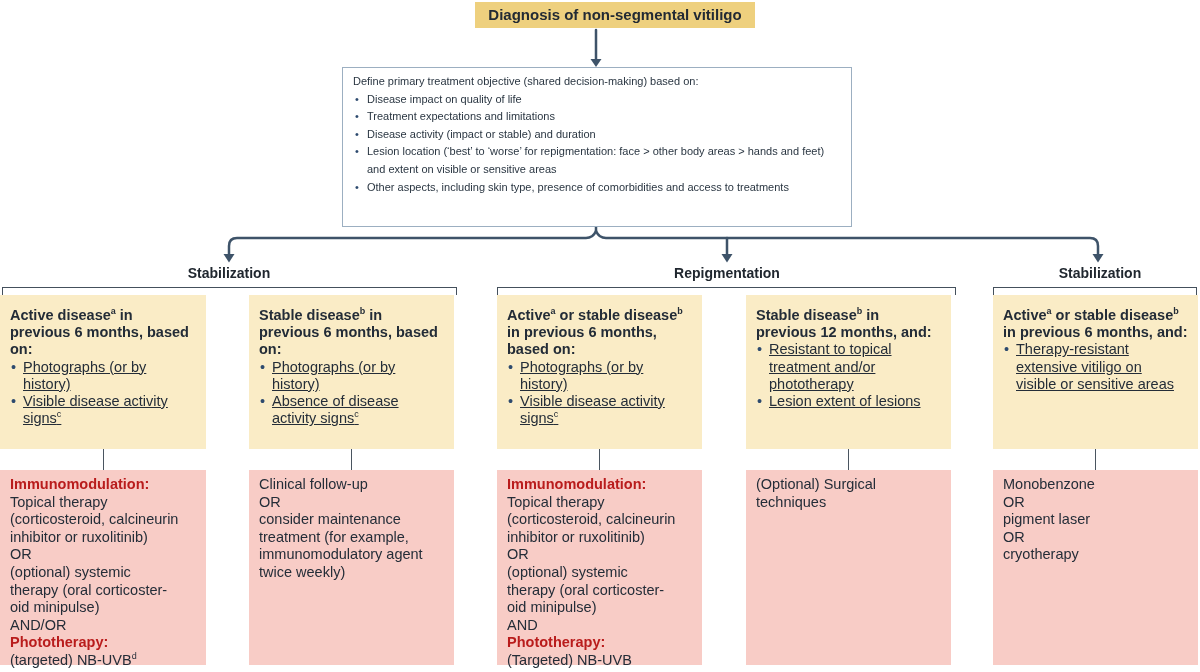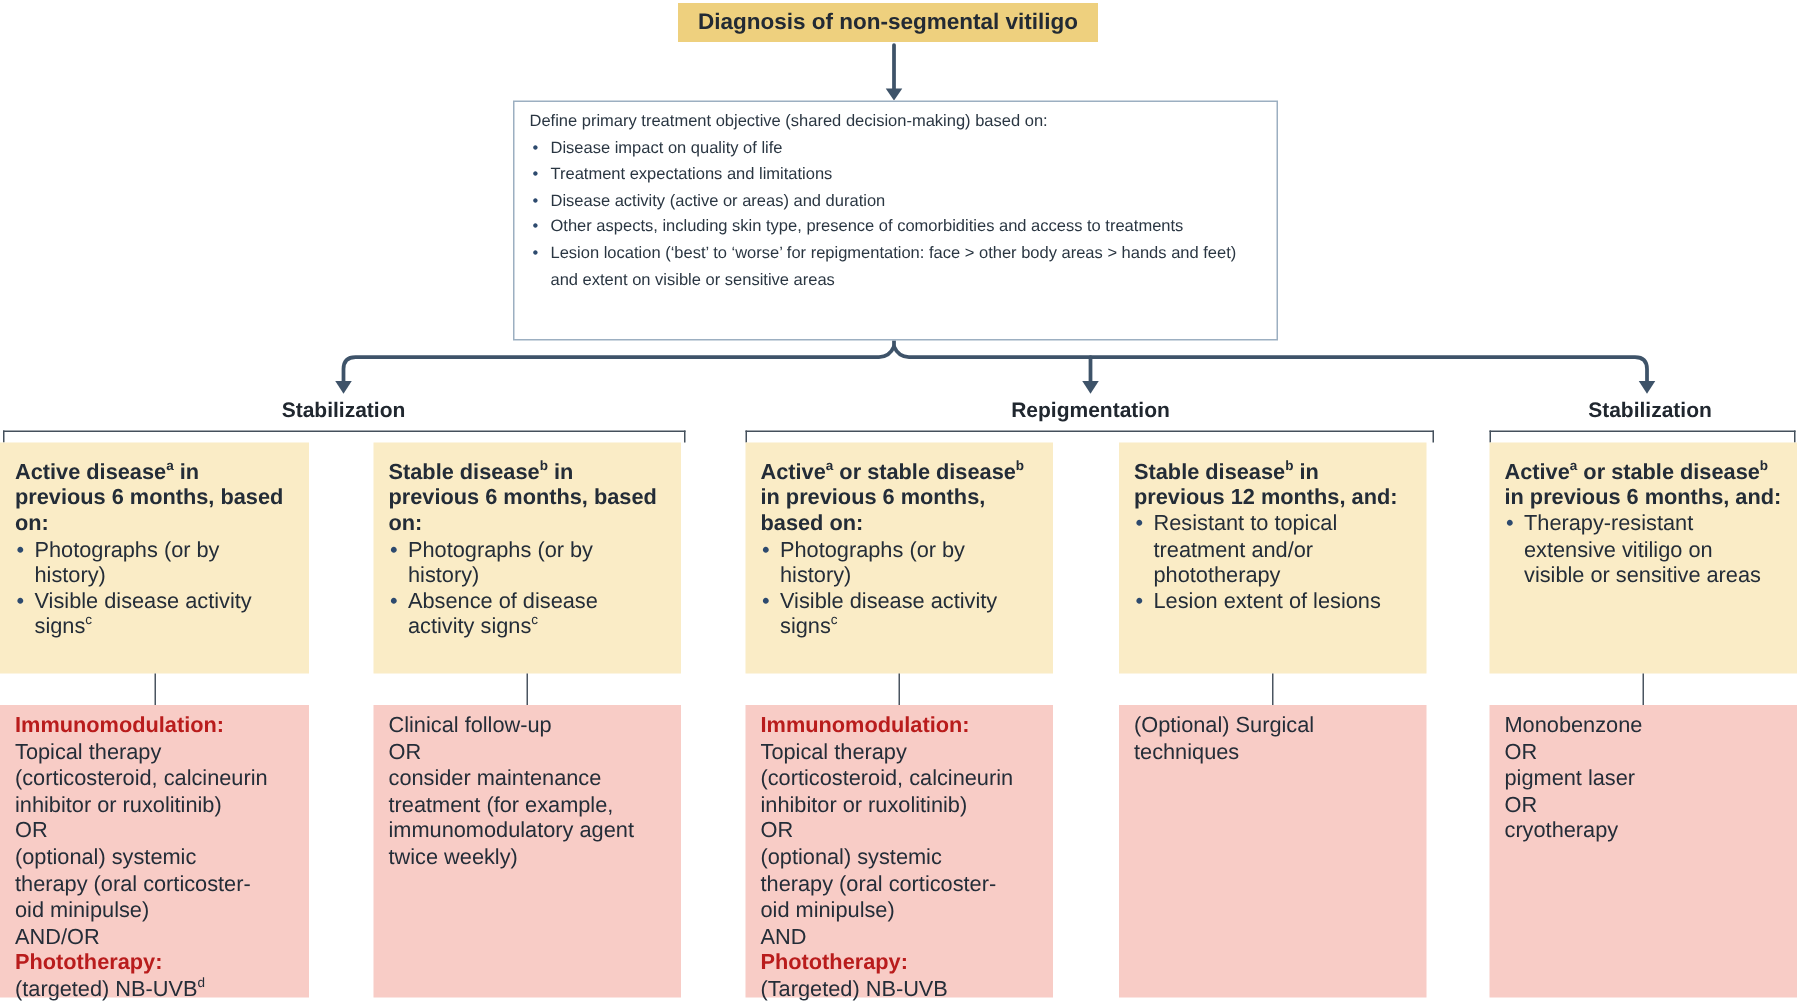--- a/index.html
+++ b/index.html
@@ -2,21 +2,21 @@
 <html><head>
 <meta charset="utf-8">
 <style>
   html,body{margin:0;padding:0;background:#ffffff;}
   .canvas{
     position:relative;width:1200px;height:672px;background:#ffffff;overflow:hidden;
     font-family:"Liberation Sans",sans-serif;color:#242d38;
   }
   .lines{position:absolute;left:0;top:0;pointer-events:none;}
   .diagnosis-box{
-    position:absolute;left:452px;top:2px;width:280px;height:26px;
+    position:absolute;left:475px;top:2px;width:280px;height:26px;
     background:#eed07e;font-weight:700;font-size:15px;line-height:26px;
     text-align:center;color:#222a34;
   }
   .objective-box{
     position:absolute;left:342px;top:67px;width:510px;height:160px;
     border:1.5px solid #9cafc1;background:#ffffff;box-sizing:border-box;
     padding:5px 10px 0 10px;font-size:11px;line-height:17.6px;color:#2a3642;
   }
   .obj-list{list-style:none;margin:0;padding:0;}
   .obj-list li{position:relative;padding-left:14px;}
@@ -28,21 +28,21 @@
   .bracket{
     position:absolute;top:287px;height:8px;box-sizing:border-box;
     border-top:1px solid #44505c;border-left:1px solid #44505c;border-right:1px solid #44505c;
   }
   .criteria-box{
     position:absolute;top:295px;width:205px;height:154px;box-sizing:border-box;
     background:#faecc6;padding:12px 8px 0 10px;font-size:14.5px;line-height:17.2px;
   }
   .crit-intro{font-weight:700;color:#232c37;}
   .crit-list{list-style:none;margin:0;padding:0;}
-  .crit-list li{position:relative;padding-left:13px;}
+  .crit-list li{position:relative;padding-left:13px;text-decoration:underline;}
   .crit-list li::before{content:"•";position:absolute;left:1px;color:#2d4a6e;}
   .connector{position:absolute;top:449px;height:21px;width:1.5px;background:#4a5560;}
   .treatment-box{
     position:absolute;top:470px;width:205px;height:195px;box-sizing:border-box;
     background:#f8ccc6;padding:6px 8px 0 10px;font-size:14.5px;line-height:17.6px;
   }
   sup{font-size:0.62em;line-height:0;vertical-align:super;}
   b{font-weight:700;color:#b91c1c;}
 </style>
 </head>
@@ -65,23 +65,23 @@
     </g>
   </svg>
 
   <div class="diagnosis-box">Diagnosis of non-segmental vitiligo</div>
 
   <div class="objective-box">
     <div>Define primary treatment objective (shared decision-making) based on:</div>
     <ul class="obj-list">
       <li><span>Disease impact on quality of life</span></li>
       <li><span>Treatment expectations and limitations</span></li>
-      <li><span>Disease activity (active or areas) and duration</span></li>
+      <li><span>Disease activity (impact or stable) and duration</span></li>
+      <li><span>Lesion location (‘best’ to ‘worse’ for repigmentation: face &gt; other body areas &gt; hands and feet) and extent on visible or sensitive areas</span></li>
       <li><span>Other aspects, including skin type, presence of comorbidities and access to treatments</span></li>
-      <li><span>Lesion location (‘best’ to ‘worse’ for repigmentation: face &gt; other body areas &gt; hands and feet) and extent on visible or sensitive areas</span></li>
     </ul>
   </div>
 
   <div class="branch-label" style="left:229px;">Stabilization</div>
   <div class="branch-label" style="left:727px;">Repigmentation</div>
   <div class="branch-label" style="left:1100px;">Stabilization</div>
 
   <div class="bracket" style="left:2px;width:455px;"></div>
   <div class="bracket" style="left:497px;width:459px;"></div>
   <div class="bracket" style="left:993px;width:204px;"></div>

